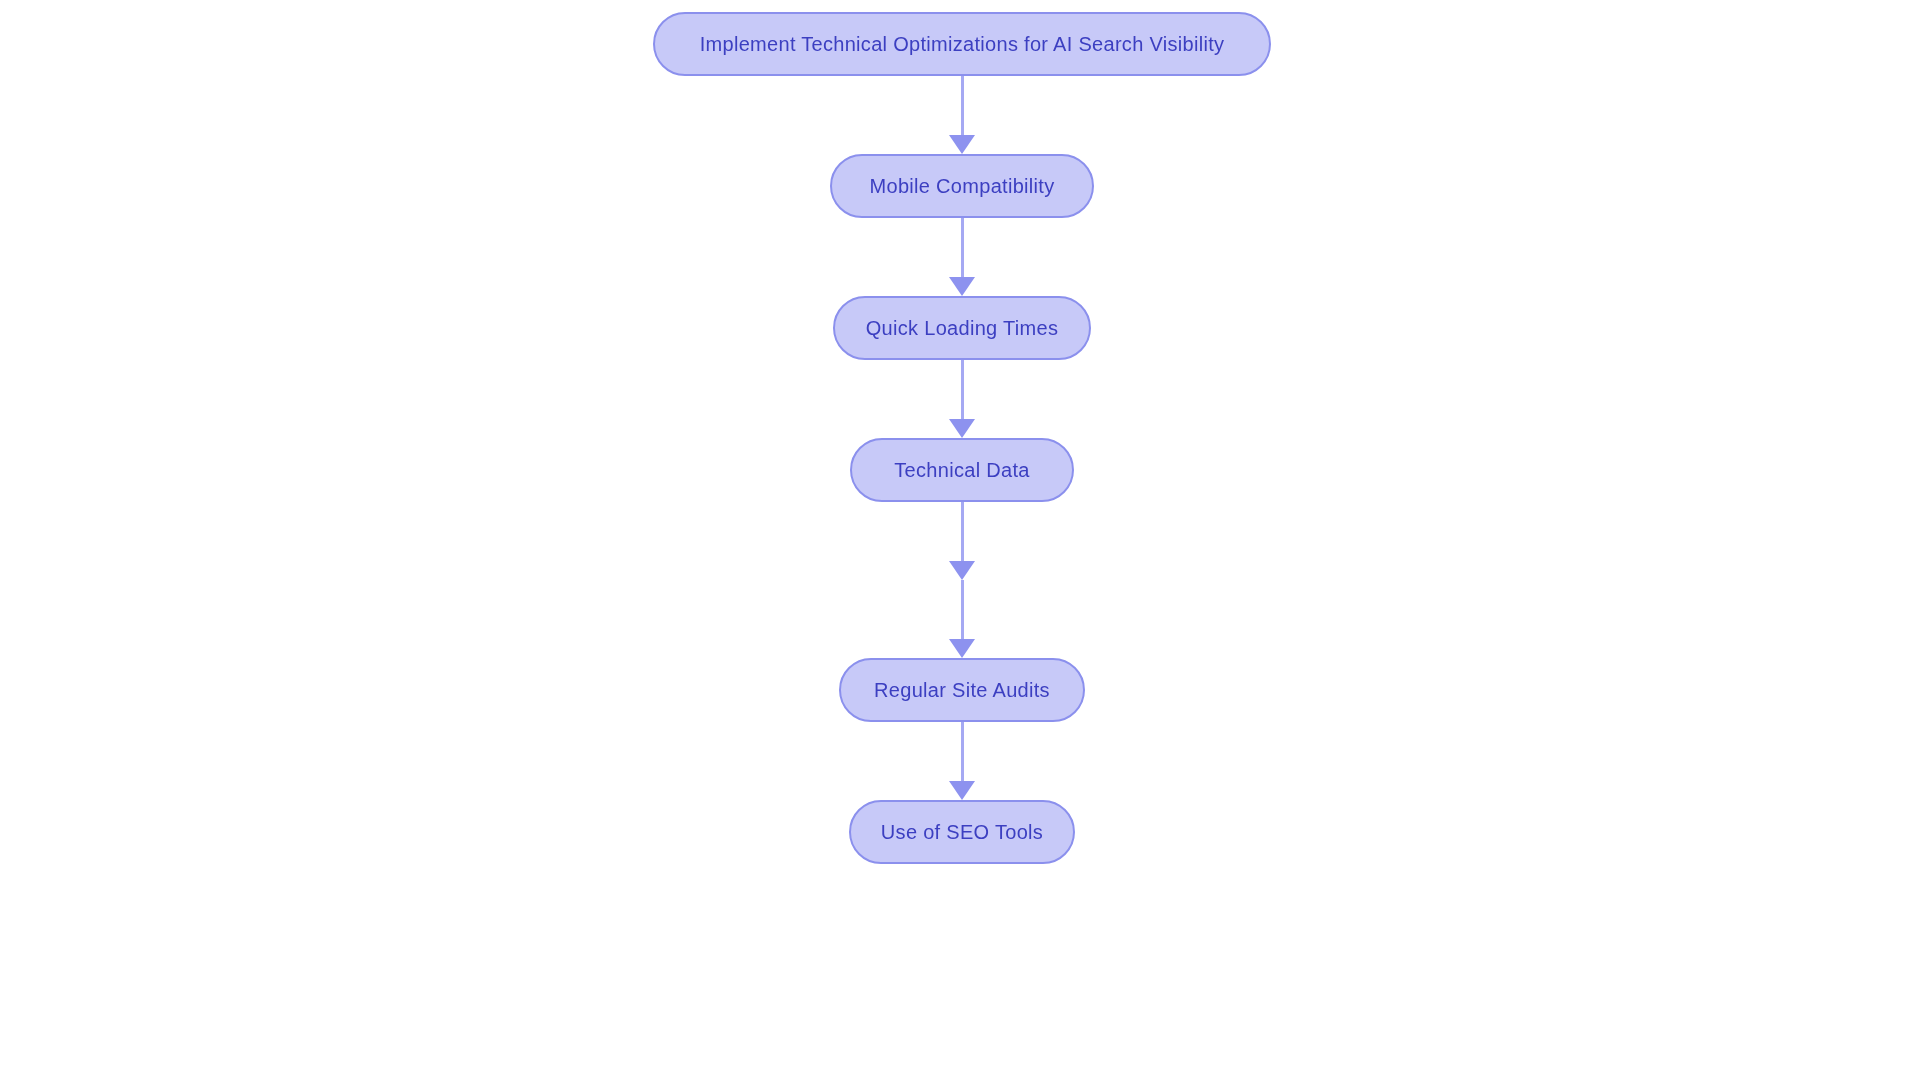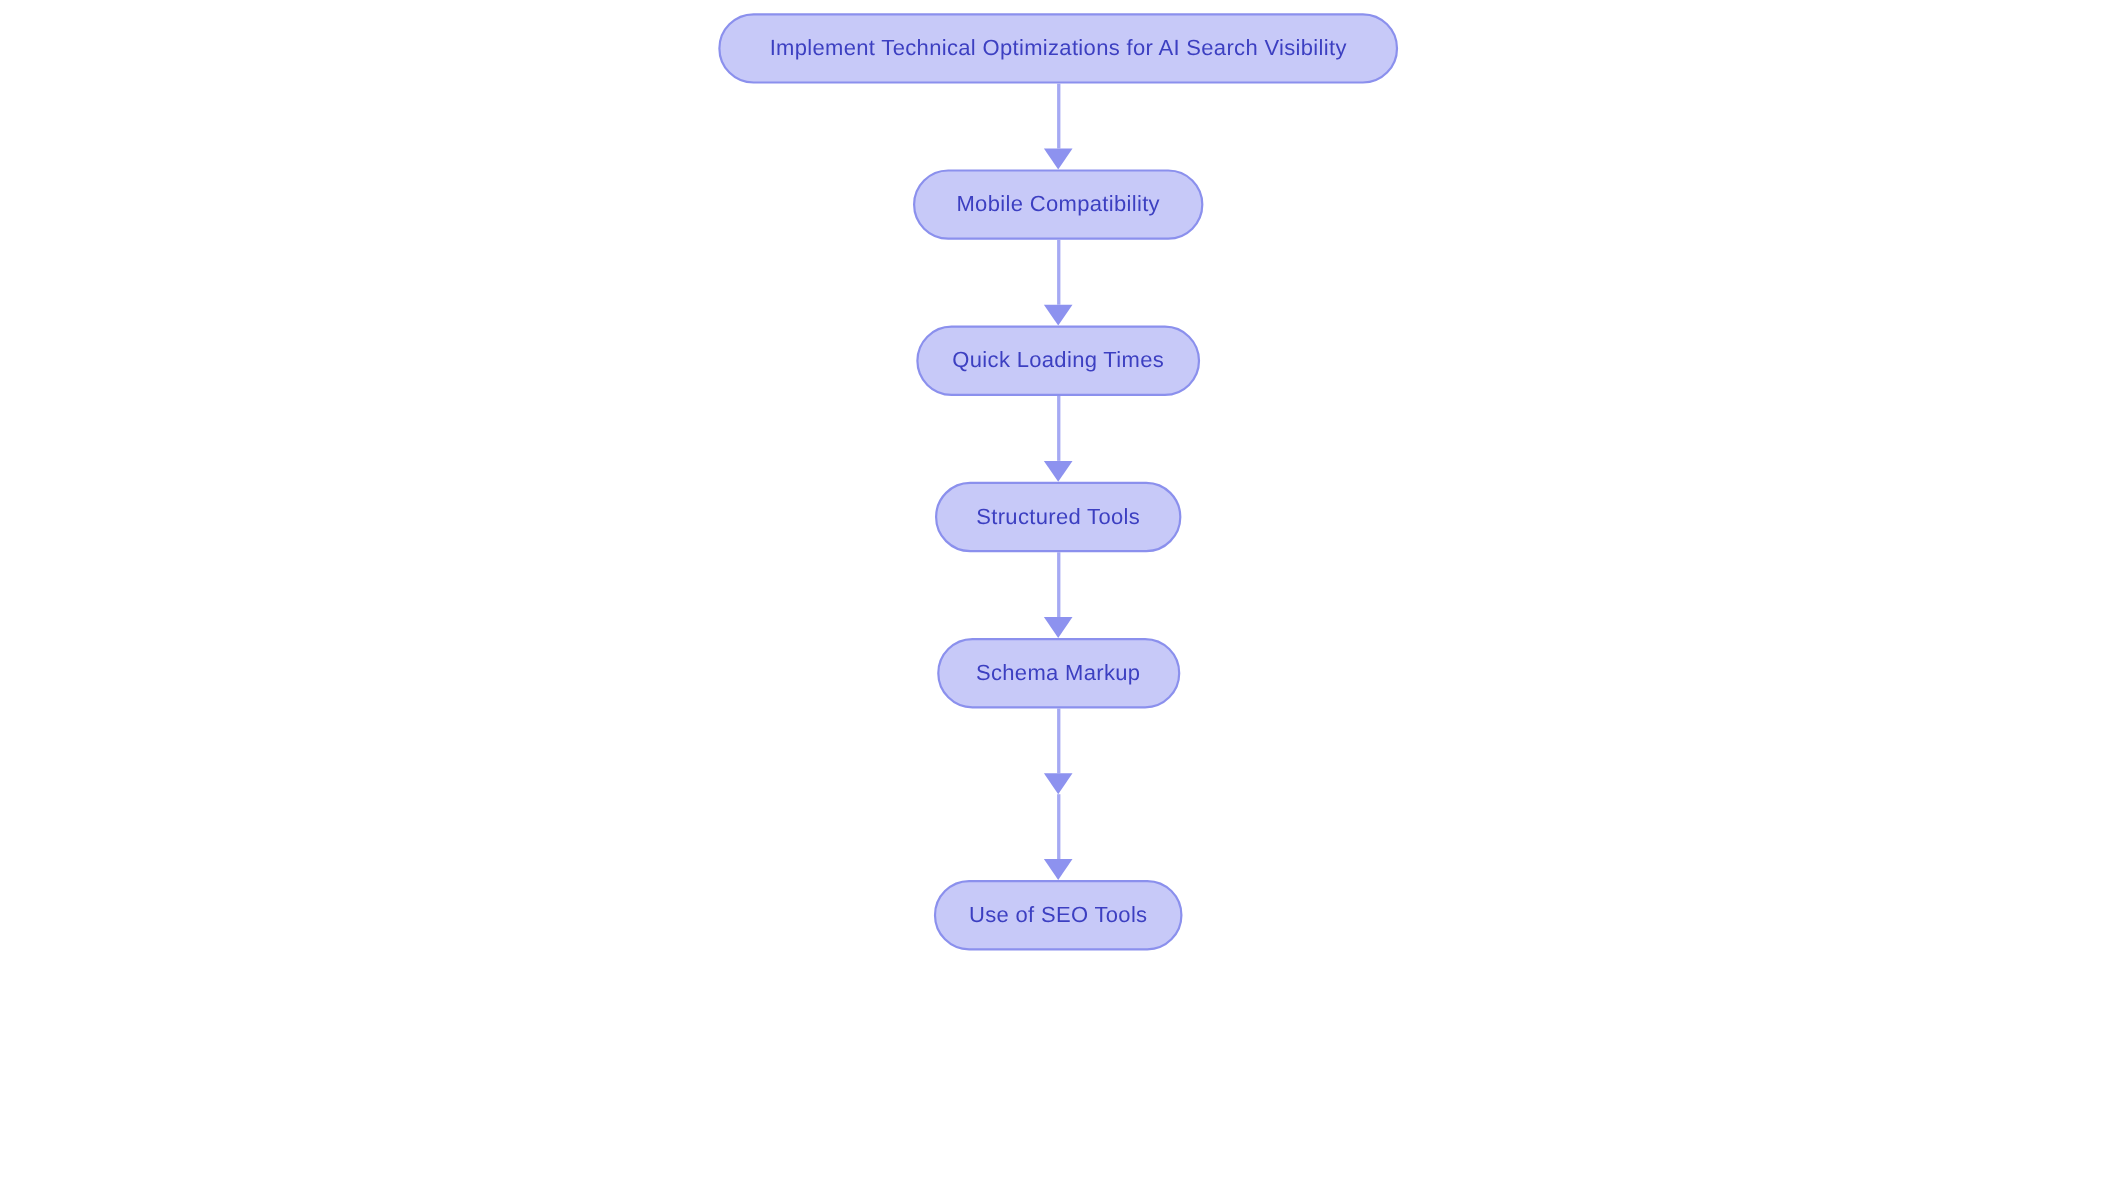--- a/index.html
+++ b/index.html
@@ -95,40 +95,40 @@
   <div class="node w2">
     <span class="node-label">Quick Loading Times</span>
   </div>
 
   <div class="connector">
     <div class="arrow-line"></div>
     <div class="arrow-head"></div>
   </div>
 
   <div class="node w3">
-    <span class="node-label">Structured Tools</span>
-  </div>
-
-  <div class="connector">
-    <div class="arrow-line"></div>
-    <div class="arrow-head"></div>
-  </div>
-
-  <div class="node w4">
-    <span class="node-label">Schema Markup</span>
+    <span class="node-label">Technical Data</span>
   </div>
 
   <div class="connector">
     <div class="arrow-line"></div>
     <div class="arrow-head"></div>
   </div>
 
 
   <div class="connector">
     <div class="arrow-line"></div>
     <div class="arrow-head"></div>
   </div>
 
+  <div class="node w5">
+    <span class="node-label">Regular Site Audits</span>
+  </div>
+
+  <div class="connector">
+    <div class="arrow-line"></div>
+    <div class="arrow-head"></div>
+  </div>
+
   <div class="node w6">
     <span class="node-label">Use of SEO Tools</span>
   </div>
 
 </div>
 
 </body></html>

